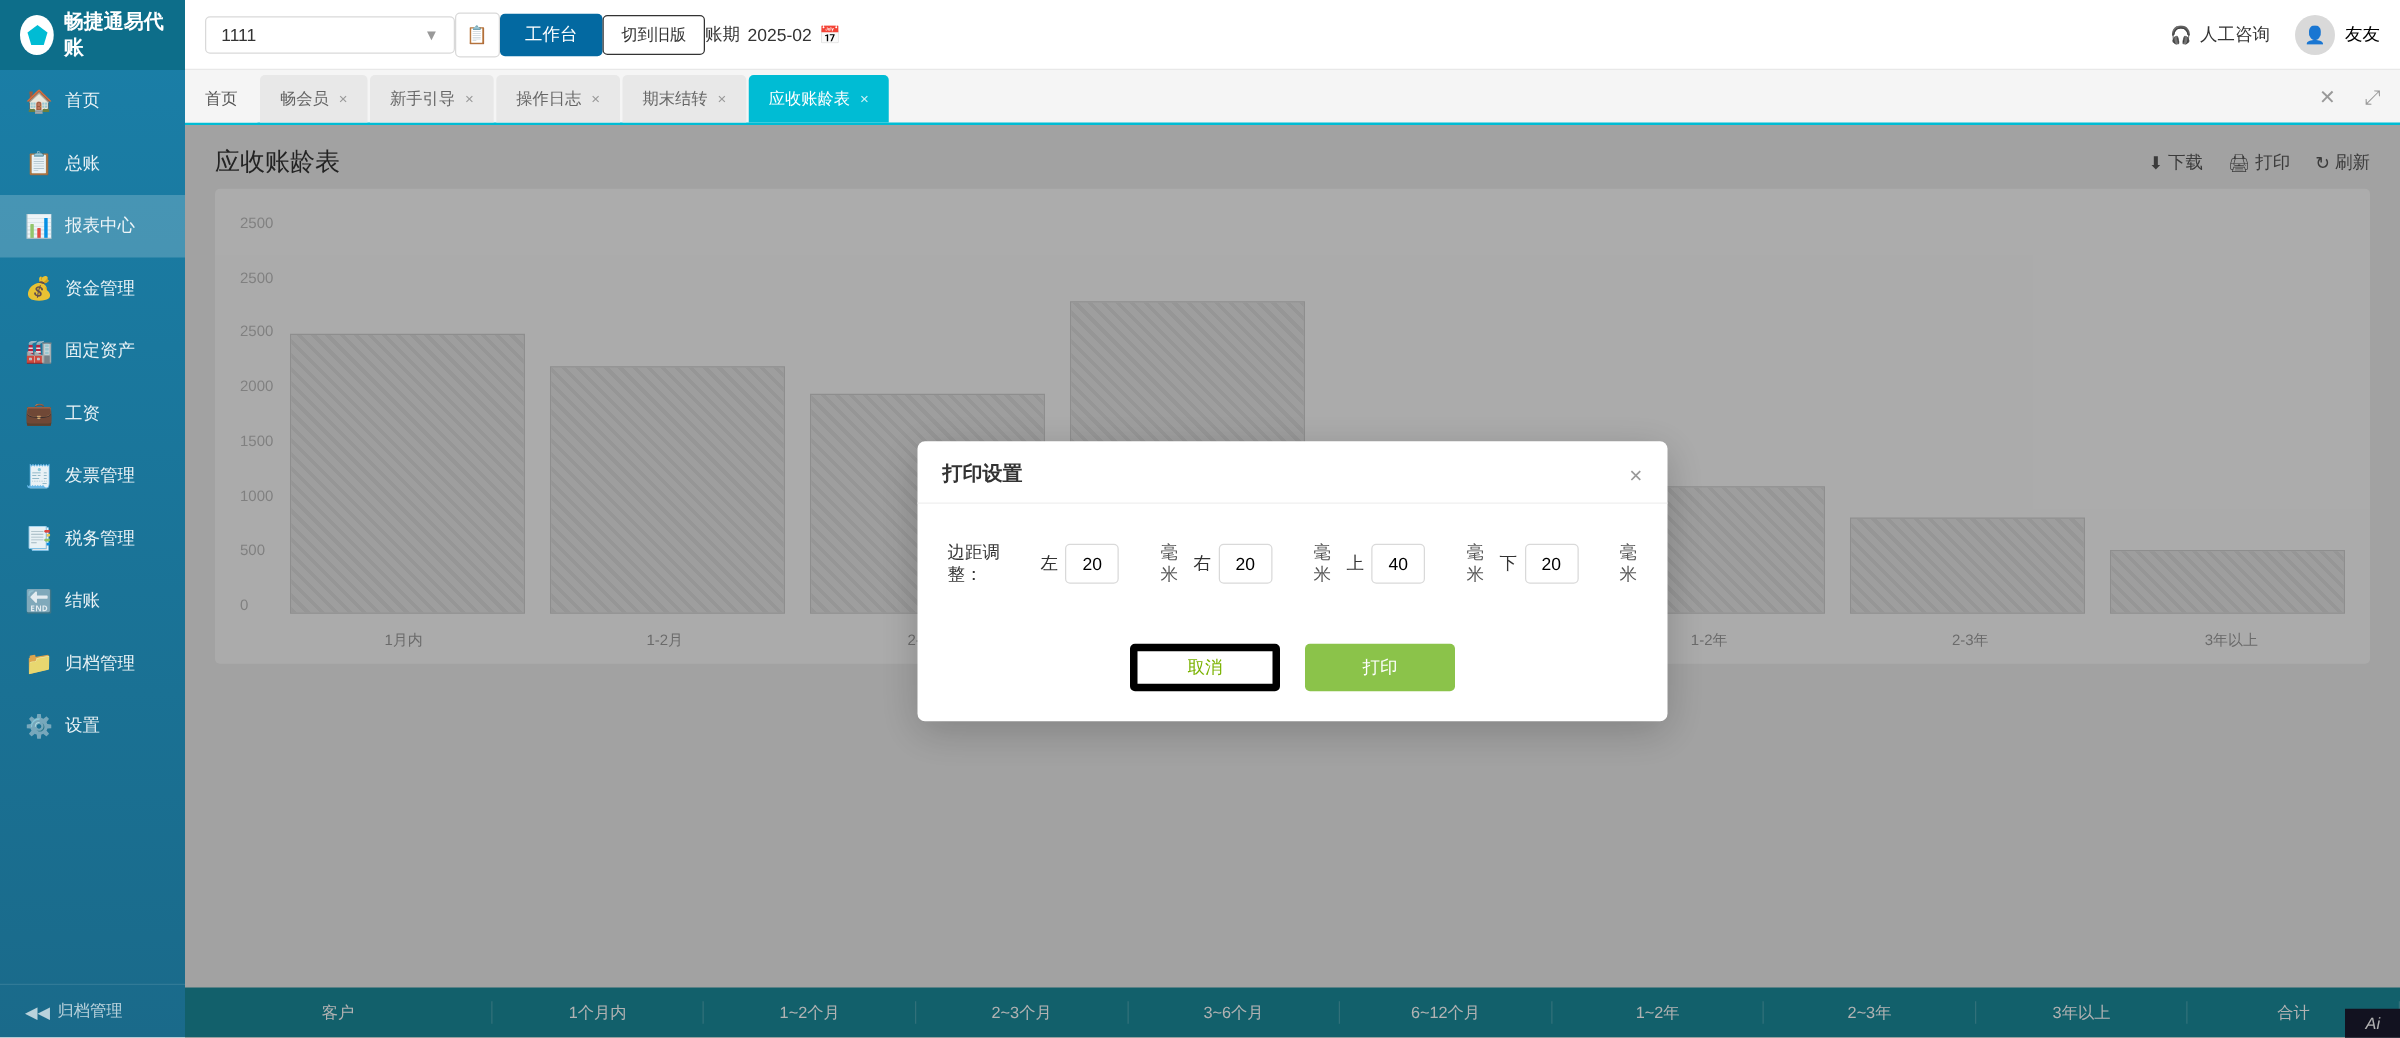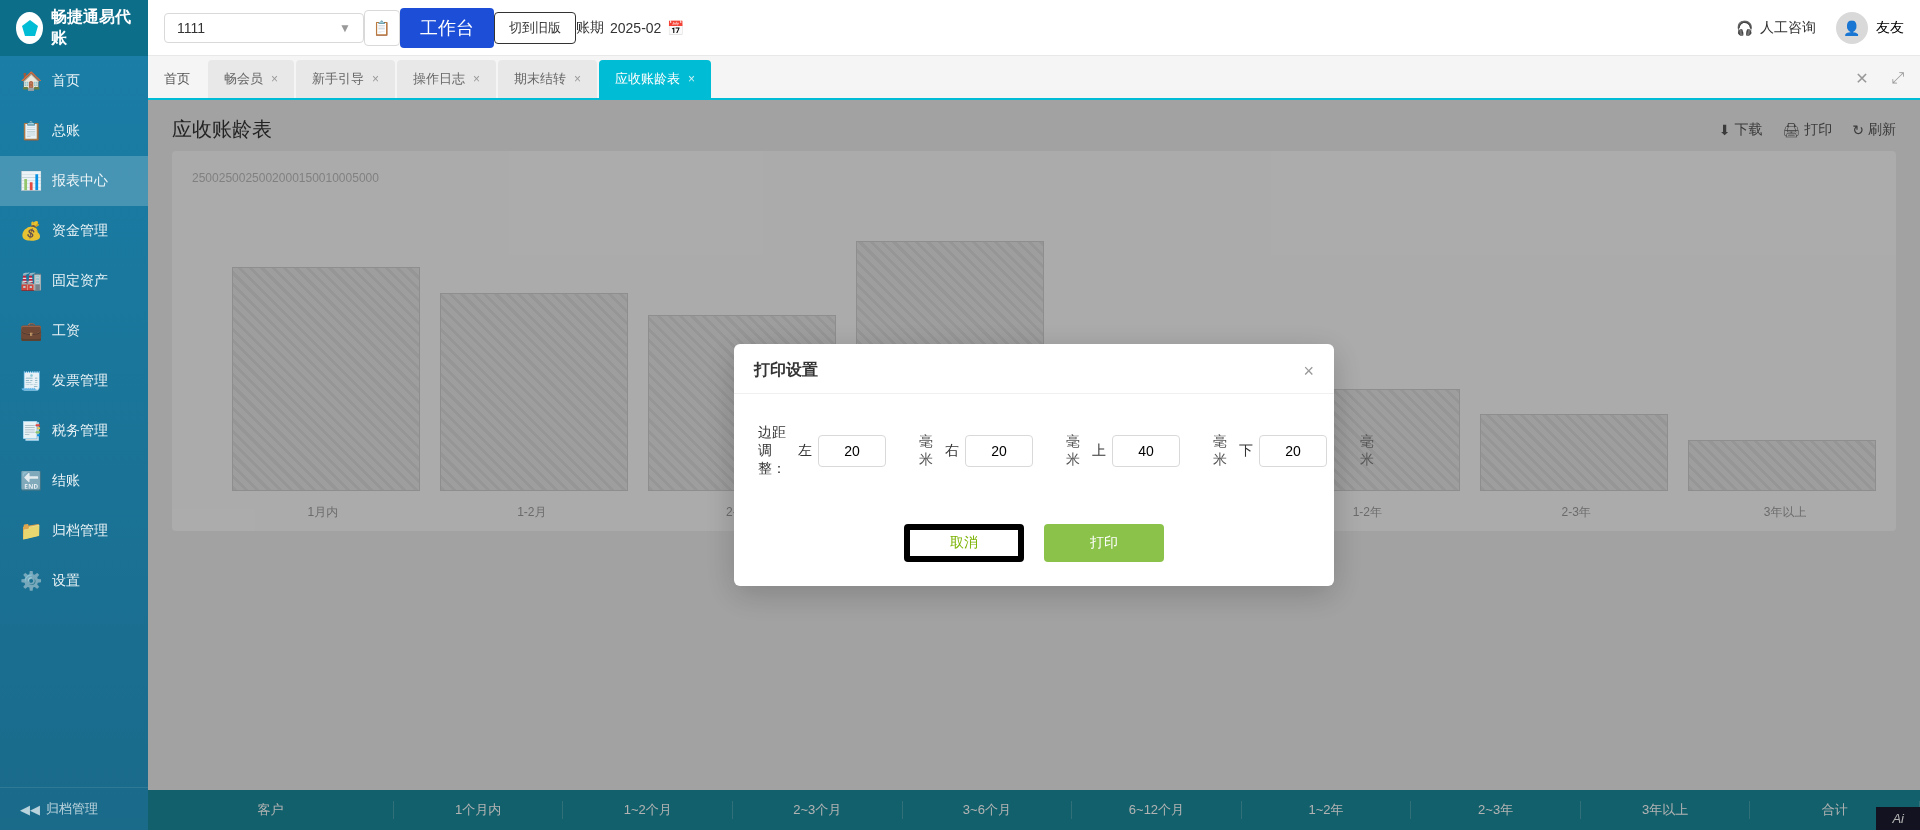--- a/index.html
+++ b/index.html
@@ -103,27 +103,27 @@
       border: 1px solid #d9d9d9;
       border-radius: 4px;
       display: flex;
       align-items: center;
       justify-content: center;
       cursor: pointer;
       color: #666;
       background: white;
     }
     .workspace-btn {
-      background: #1d4ed8;
+      background: #0369a1;
       color: white;
       border: none;
       border-radius: 4px;
       padding: 8px 20px;
       cursor: pointer;
-      font-size: 18px;
+      font-size: 14px;
     }
     .switch-version-btn {
       border: 1px solid #333;
       border-radius: 4px;
       padding: 6px 14px;
       cursor: pointer;
       font-size: 13px;
       background: white;
       color: #333;
     }
@@ -275,21 +275,21 @@
       height: 380px;
       position: relative;
       opacity: 0.6;
     }
     .chart-y-axis {
       position: absolute;
       left: 20px;
       top: 20px;
       bottom: 40px;
       display: flex;
-      flex-direction: row;
+      flex-direction: column;
       justify-content: space-between;
       color: #999;
       font-size: 12px;
     }
     .chart-bars {
       position: absolute;
       left: 60px;
       right: 20px;
       top: 20px;
       bottom: 40px;
@@ -397,21 +397,21 @@
       font-size: 14px;
       color: #333;
     }
     .margin-label { font-size: 14px; color: #333; }
     .margin-group {
       display: flex;
       align-items: center;
       gap: 6px;
     }
     .margin-input {
-      width: 68px;
+      width: 43px;
       height: 32px;
       border: 1px solid #d9d9d9;
       border-radius: 4px;
       text-align: center;
       font-size: 14px;
       outline: none;
     }
     .margin-unit { color: #555; margin-left: 27px; }
     .dialog-footer {
       display: flex;

